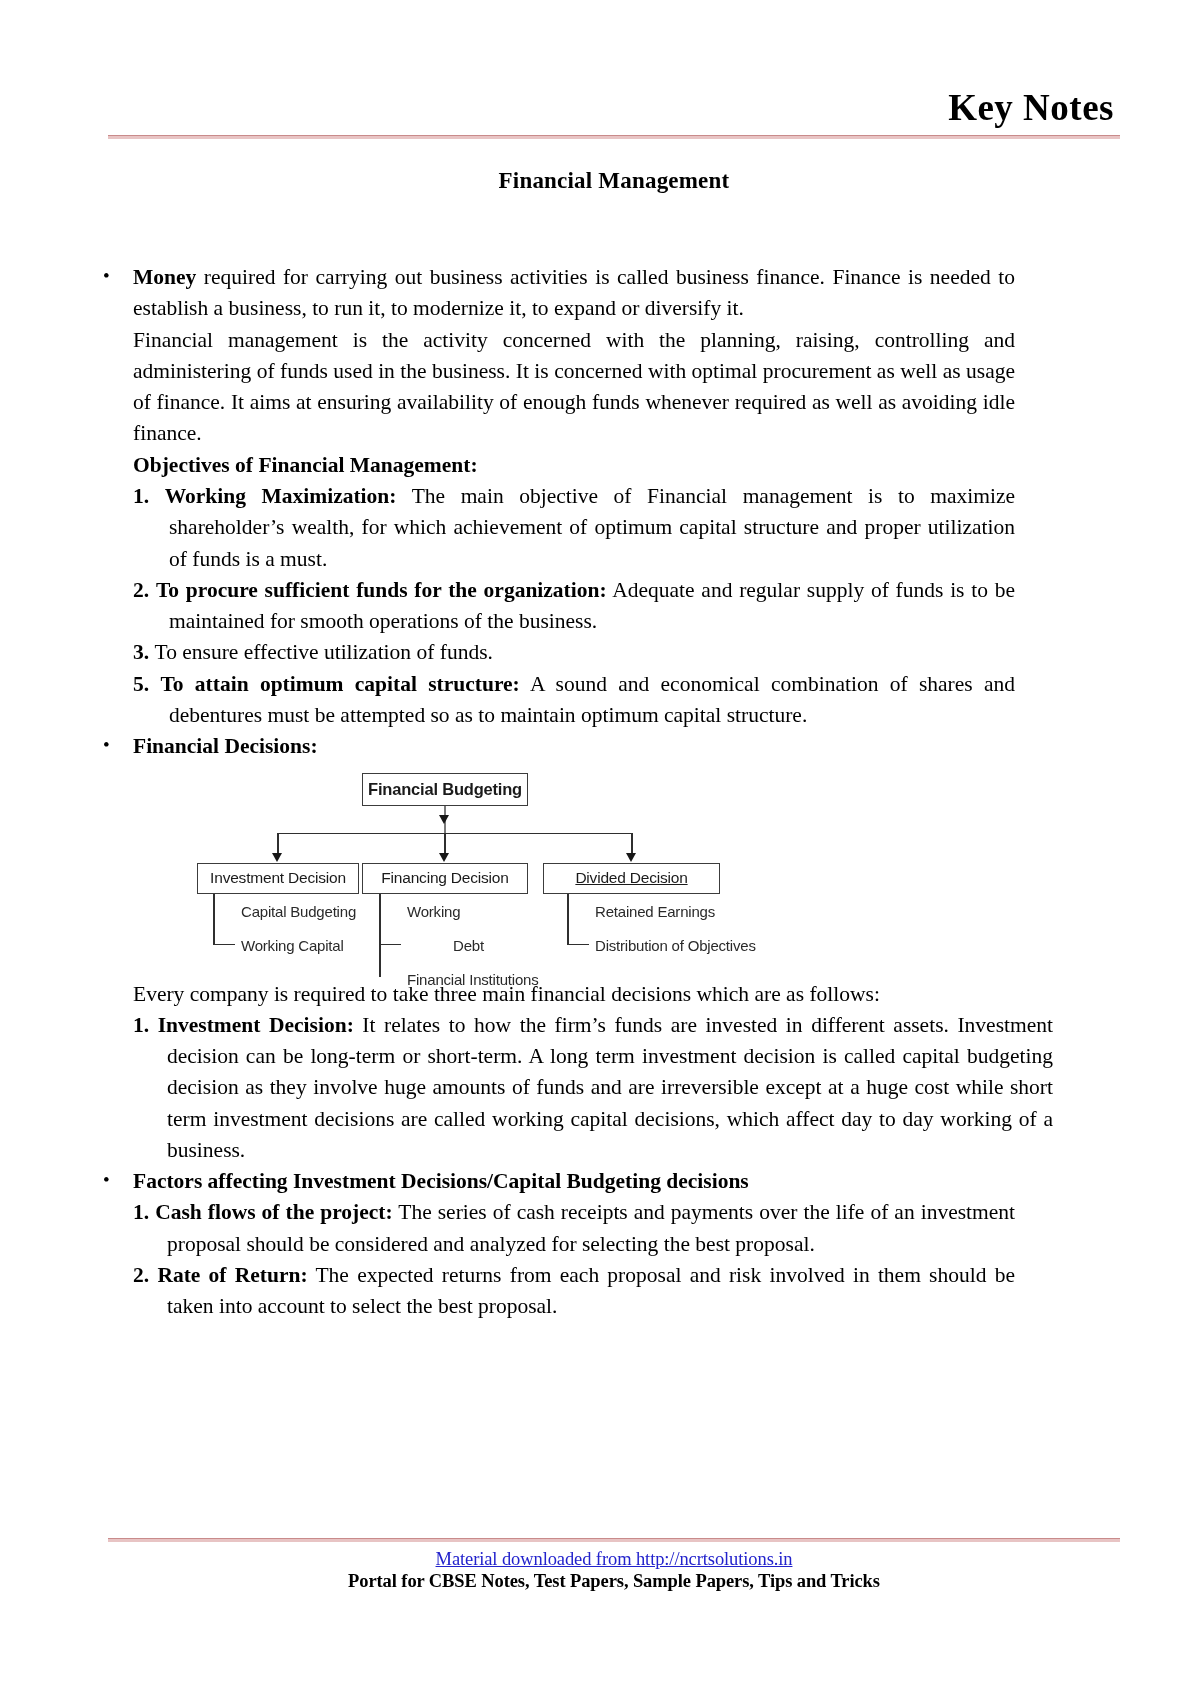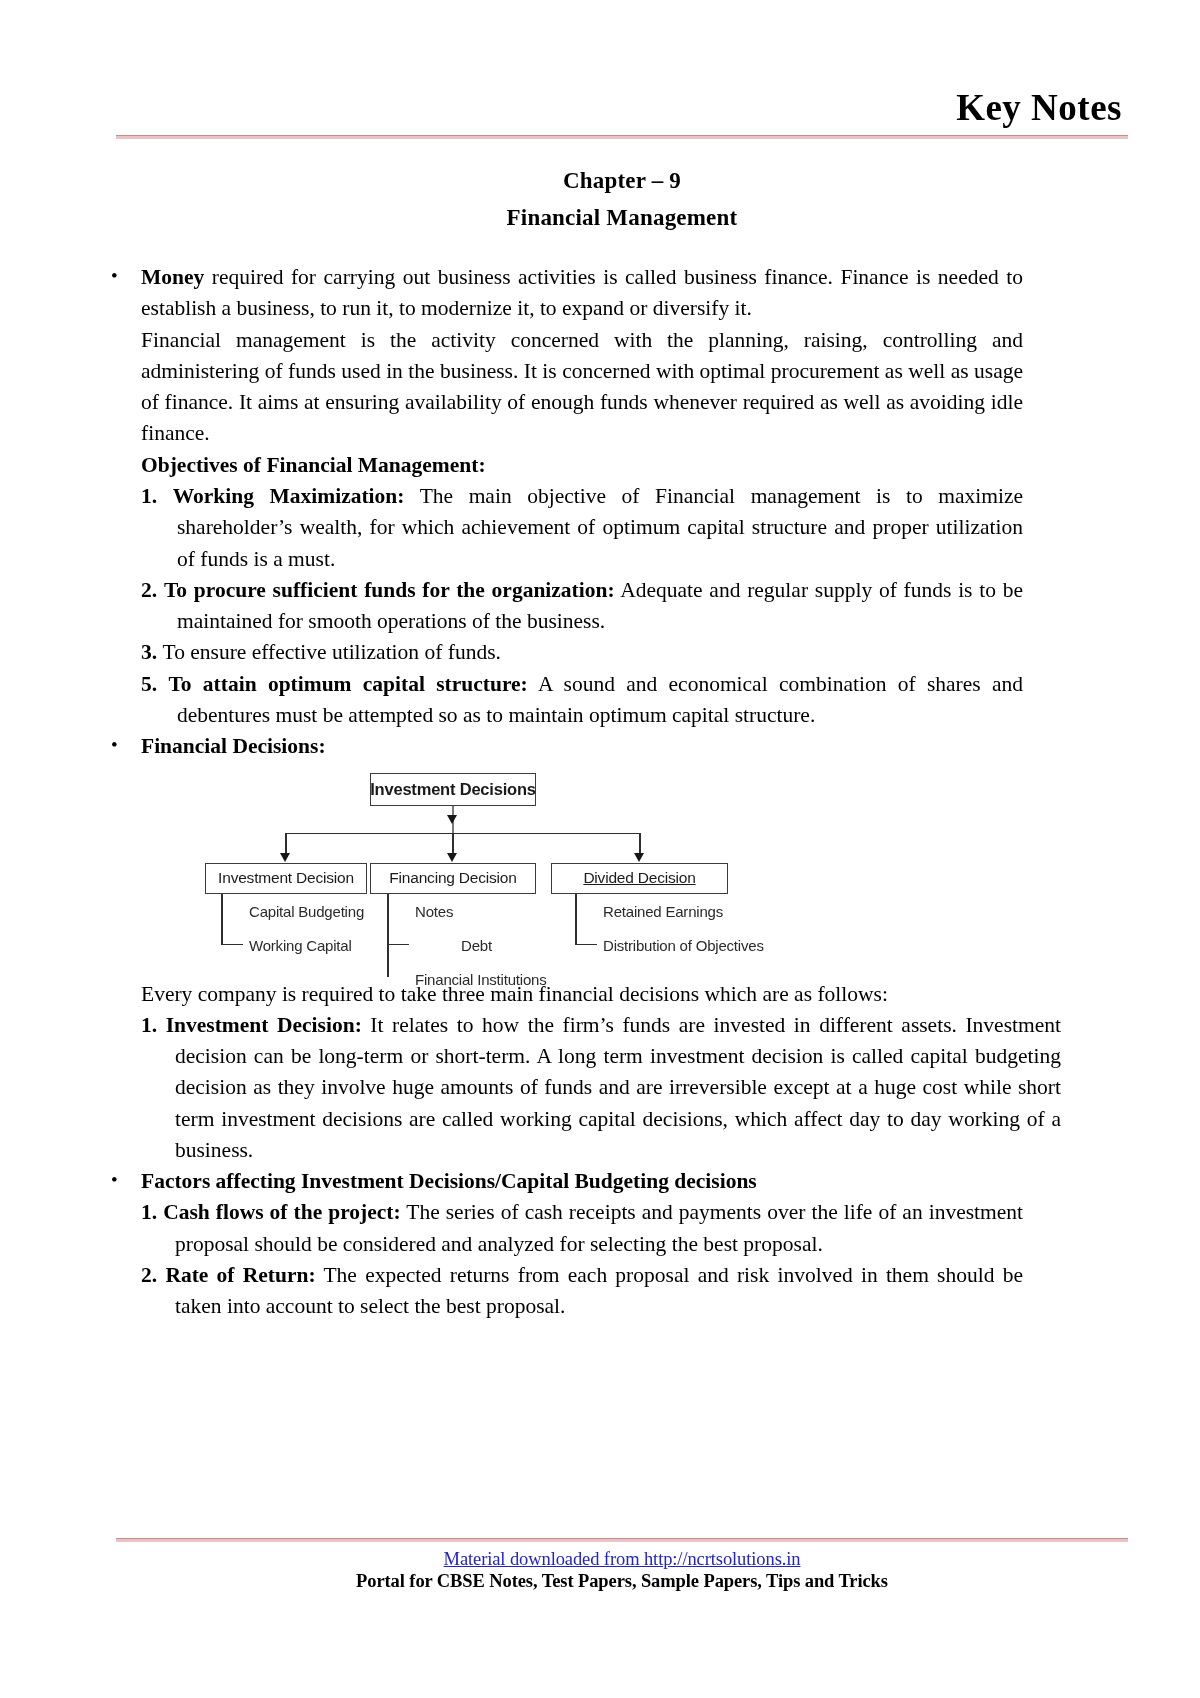--- a/index.html
+++ b/index.html
@@ -9,21 +9,21 @@
     height: 1698px;
     background: #ffffff;
     font-family: "Liberation Serif", "DejaVu Serif", serif;
     color: #000000;
     position: relative;
     overflow: hidden;
   }
 
   .page {
     position: absolute;
-    left: 8px; top: 0;
+    left: 0; top: 0;
     width: 1172px;
     height: 1698px;
     padding: 0;
   }
 
   
   .header {
     position: absolute;
     left: 108px;
     top: 88px;
@@ -198,21 +198,20 @@
 <body>
 
 <div class="page">
 
   <div class="header">
     <div class="header-title">Key Notes</div>
     <div class="rule"></div>
   </div>
 
   <div class="chapter-block">
-    <div class="chapter-line">Chapter – 9</div>
     <div class="chapter-line">Financial Management</div>
   </div>
 
   <div class="body-area blk">
 
     <div class="bullet-row">
       <div class="bullet-mark">•</div>
       <div class="bullet-body">
 
         <div class="para just"><span class="b">Money</span><span> required for carrying out business activities is called business finance. Finance is needed to establish a business, to run it, to modernize it, to expand or diversify it.</span></div>
@@ -235,21 +234,21 @@
 
     <div class="bullet-row">
       <div class="bullet-mark">•</div>
       <div class="bullet-body">
 
         <div class="para b">Financial Decisions:</div>
 
         <div class="chart-wrap">
           <div class="chart-inner">
 
-            <div class="fc-box fc-root">Investment Decisions</div>
+            <div class="fc-box fc-root">Financial Budgeting</div>
 
             <div class="ln ln-gray" style="left:311px; top:39px; height:28px;"></div>
 
             <div class="ln ln-h" style="left:144px; top:66px; width:355px;"></div>
 
             <div class="ln ln-v" style="left:144px; top:66px; height:20px;"></div>
             <div class="ln ln-v" style="left:311px; top:66px; height:20px;"></div>
             <div class="ln ln-v" style="left:498px; top:66px; height:20px;"></div>
 
             <div class="arrow-down" style="left:139px; top:86px;"></div>
@@ -261,21 +260,21 @@
             <div class="fc-box fc-lvl2 fc-b2">Financing Decision</div>
             <div class="fc-box fc-lvl2 fc-b3">Divided Decision</div>
 
             <div class="ln ln-v" style="left:80px; top:127px; height:51px;"></div>
             <div class="ln ln-h" style="left:80px; top:177px; width:22px;"></div>
             <div class="fc-leaf" style="left:108px; top:134px;">Capital Budgeting</div>
             <div class="fc-leaf" style="left:108px; top:168px;">Working Capital</div>
 
             <div class="ln ln-v" style="left:246px; top:127px; height:83px;"></div>
             <div class="ln ln-h" style="left:246px; top:177px; width:22px;"></div>
-            <div class="fc-leaf" style="left:274px; top:134px;">Notes</div>
+            <div class="fc-leaf" style="left:274px; top:134px;">Working</div>
             <div class="fc-leaf" style="left:274px; top:168px;margin-left:46px;">Debt</div>
             <div class="fc-leaf" style="left:274px; top:202px;">Financial Institutions</div>
 
             <div class="ln ln-v" style="left:434px; top:127px; height:51px;"></div>
             <div class="ln ln-h" style="left:434px; top:177px; width:22px;"></div>
             <div class="fc-leaf" style="left:462px; top:134px;">Retained Earnings</div>
             <div class="fc-leaf" style="left:462px; top:168px;">Distribution of Objectives</div>
 
           </div>
         </div>

